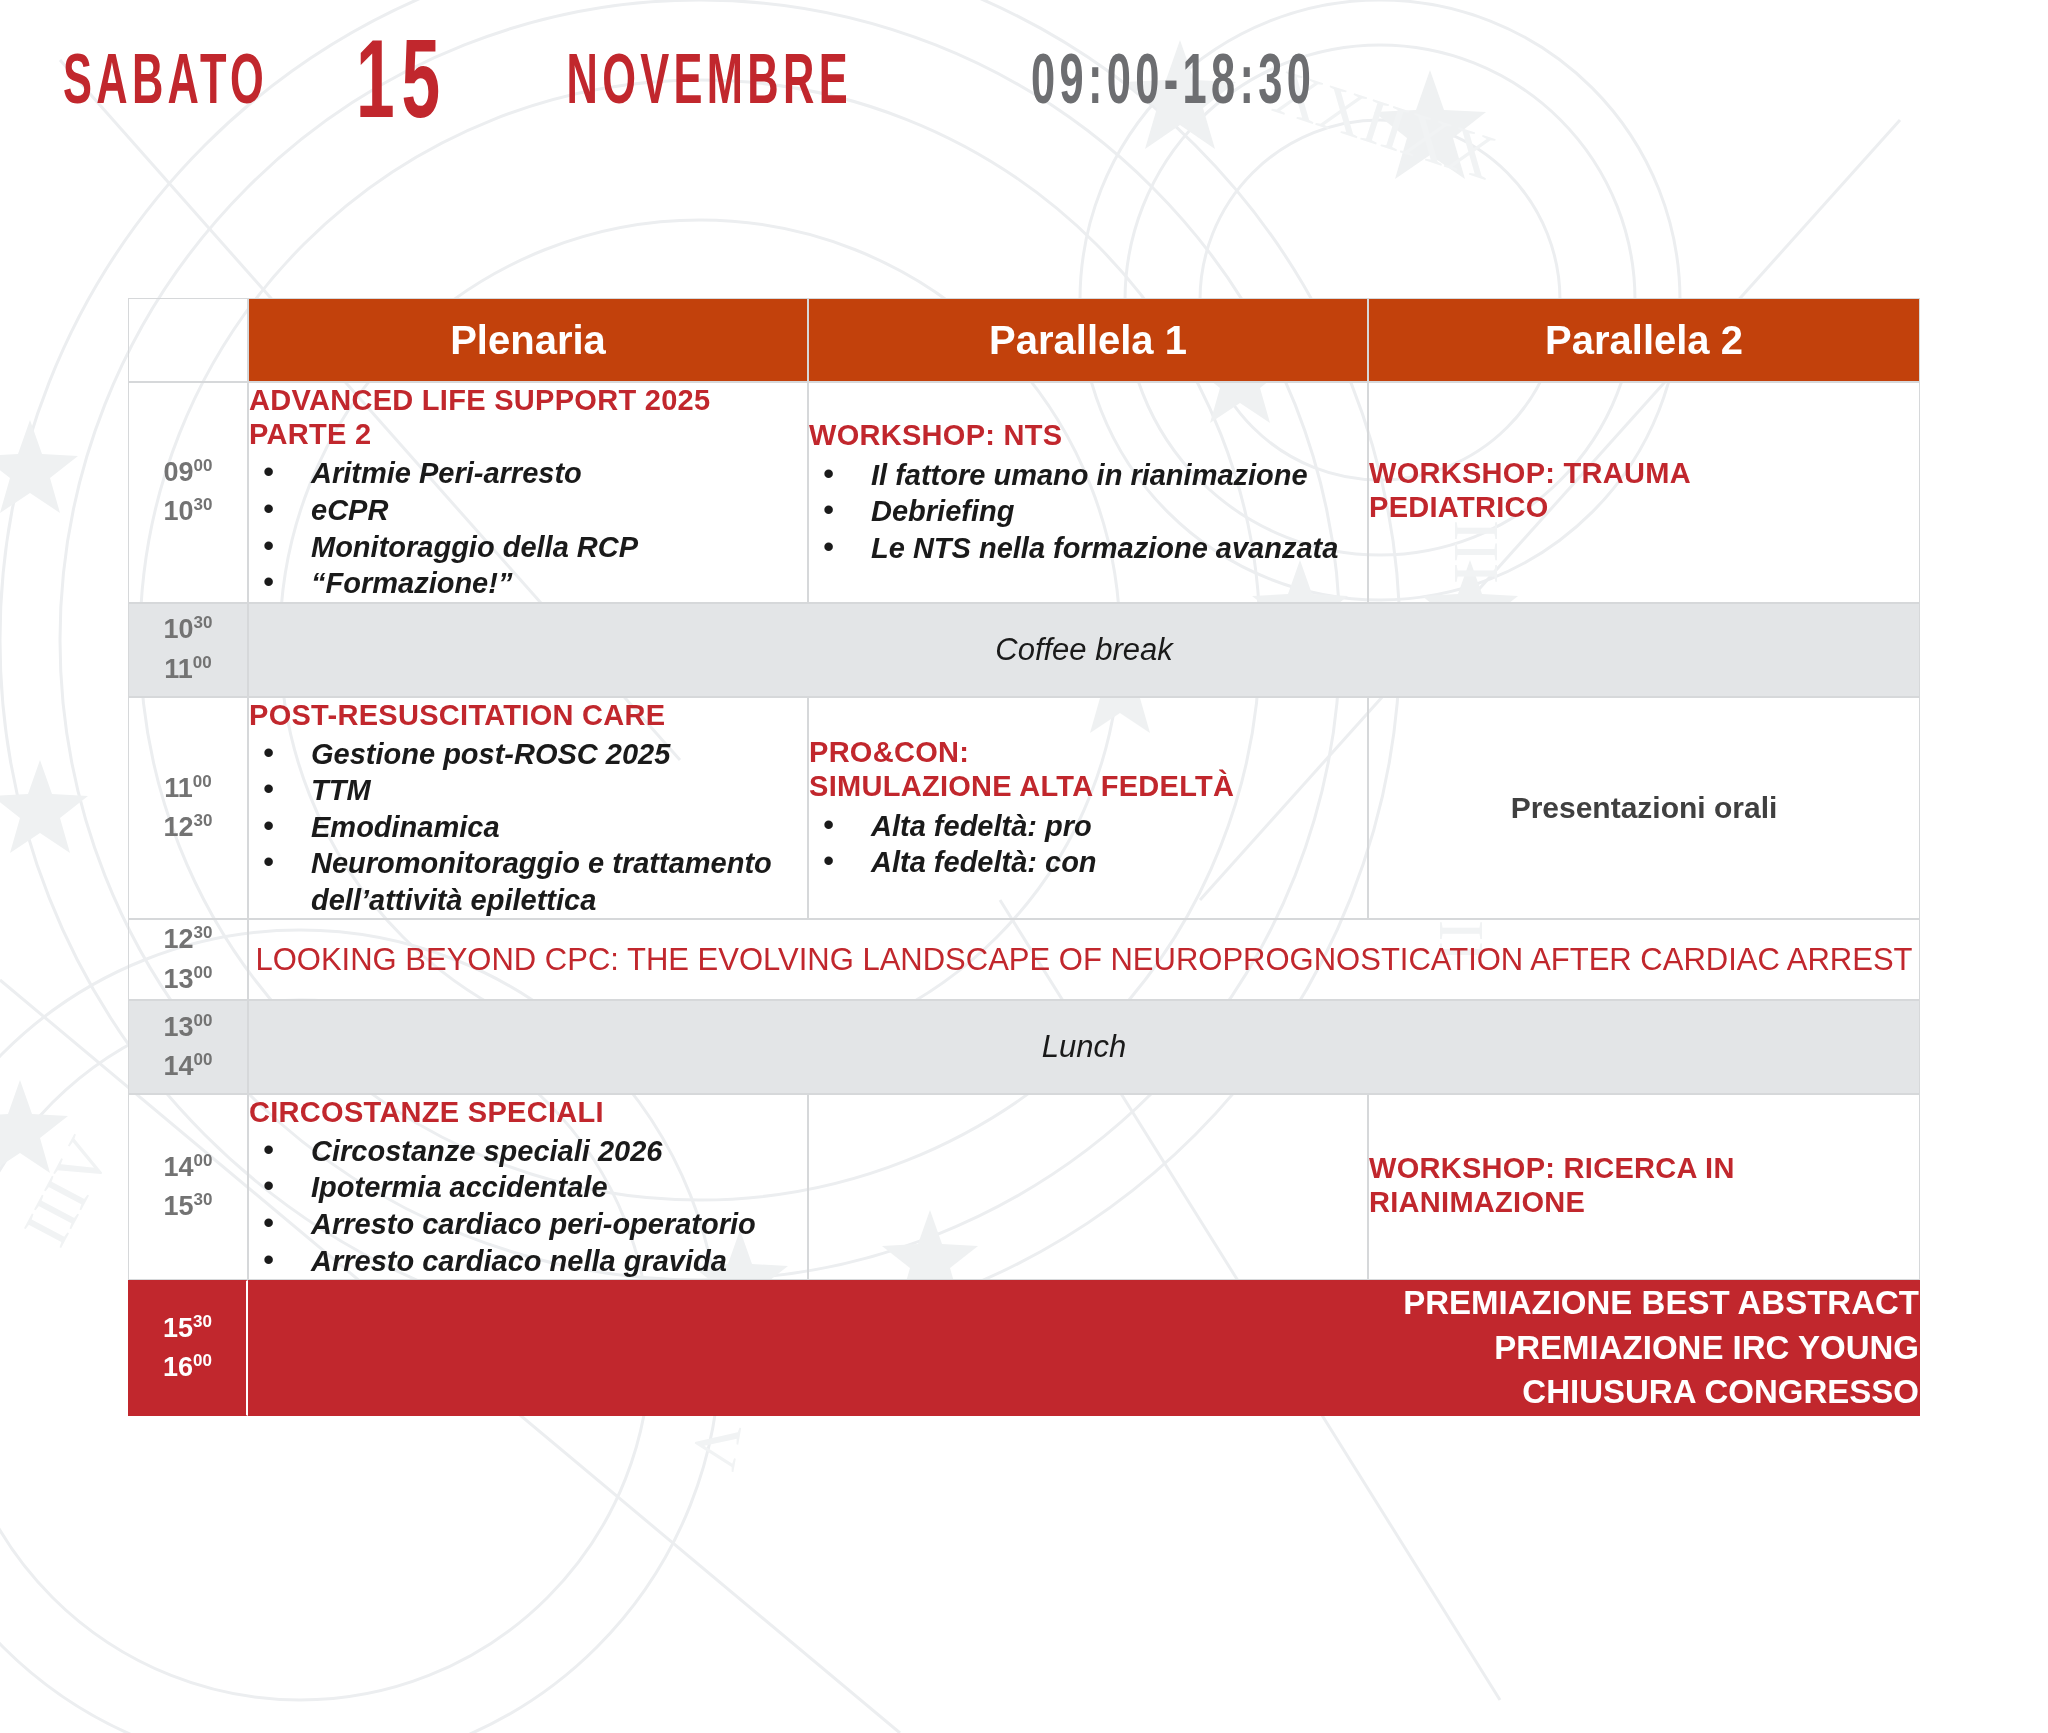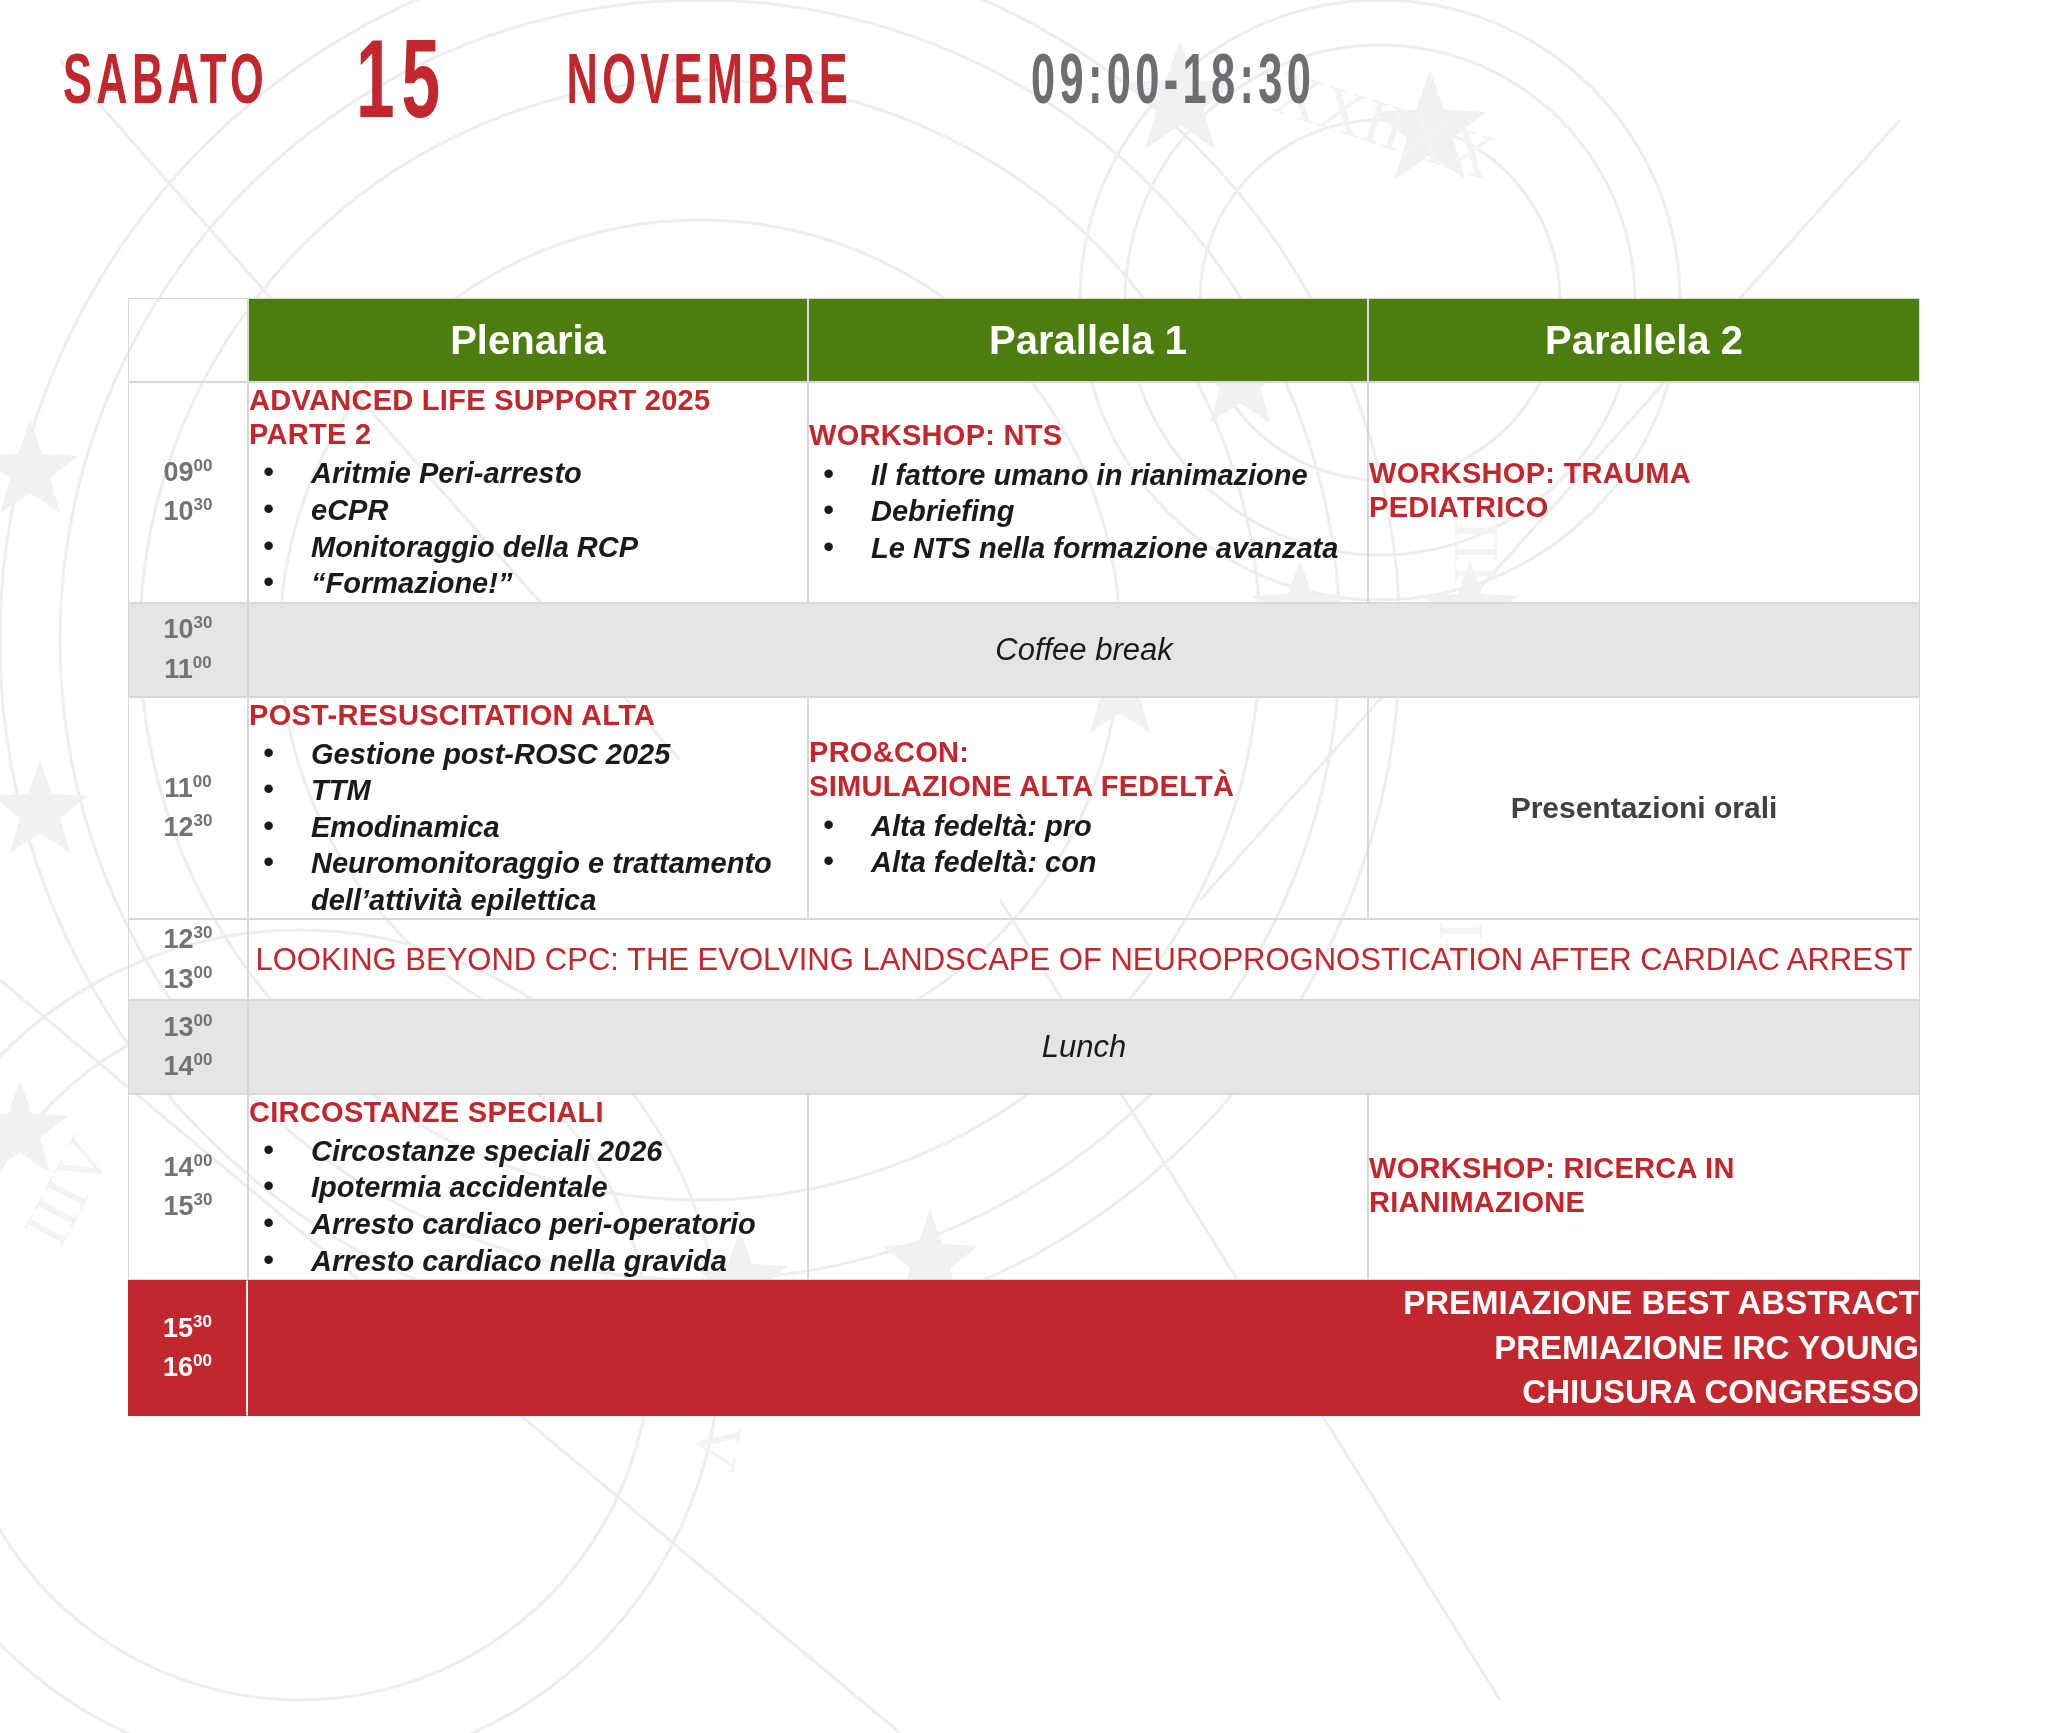--- a/index.html
+++ b/index.html
@@ -54,21 +54,21 @@
     padding:0;
   }
 
   .col-time{width:120px;}
   .col-plen{width:560px;}
   .col-p1{width:560px;}
   .col-p2{width:552px;}
 
   
   .hdr{
-    background:#4d7c0f;
+    background:#c2410c;
     color:#ffffff;
     text-align:center;
     font-size:40px;
     font-weight:bold;
     height:82px;
     border:1px solid #c1272d;
     font-family:"Liberation Sans Narrow","Liberation Sans",sans-serif;
   }
   .hdr-sep{border-left:2px solid #ffffff;}
   .hdr-empty{border:none;background:transparent;}
@@ -271,21 +271,21 @@
       </td>
       <td class="breakcell" colspan="3">Coffee break</td>
     </tr>
 
     <tr>
       <td class="timecell">
         <span class="tline"><span>11</span><sup>00</sup></span>
         <span class="tline"><span>12</span><sup>30</sup></span>
       </td>
       <td class="cell">
-        <div class="sess-title">POST-RESUSCITATION ALTA</div>
+        <div class="sess-title">POST-RESUSCITATION CARE</div>
         <ul class="items">
           <li>Gestione post-ROSC 2025</li>
           <li>TTM</li>
           <li>Emodinamica</li>
           <li>Neuromonitoraggio e trattamento dell’attività epilettica</li>
         </ul>
       </td>
       <td class="cell">
         <div class="sess-title">PRO&amp;CON:
 SIMULAZIONE ALTA FEDELTÀ</div>

